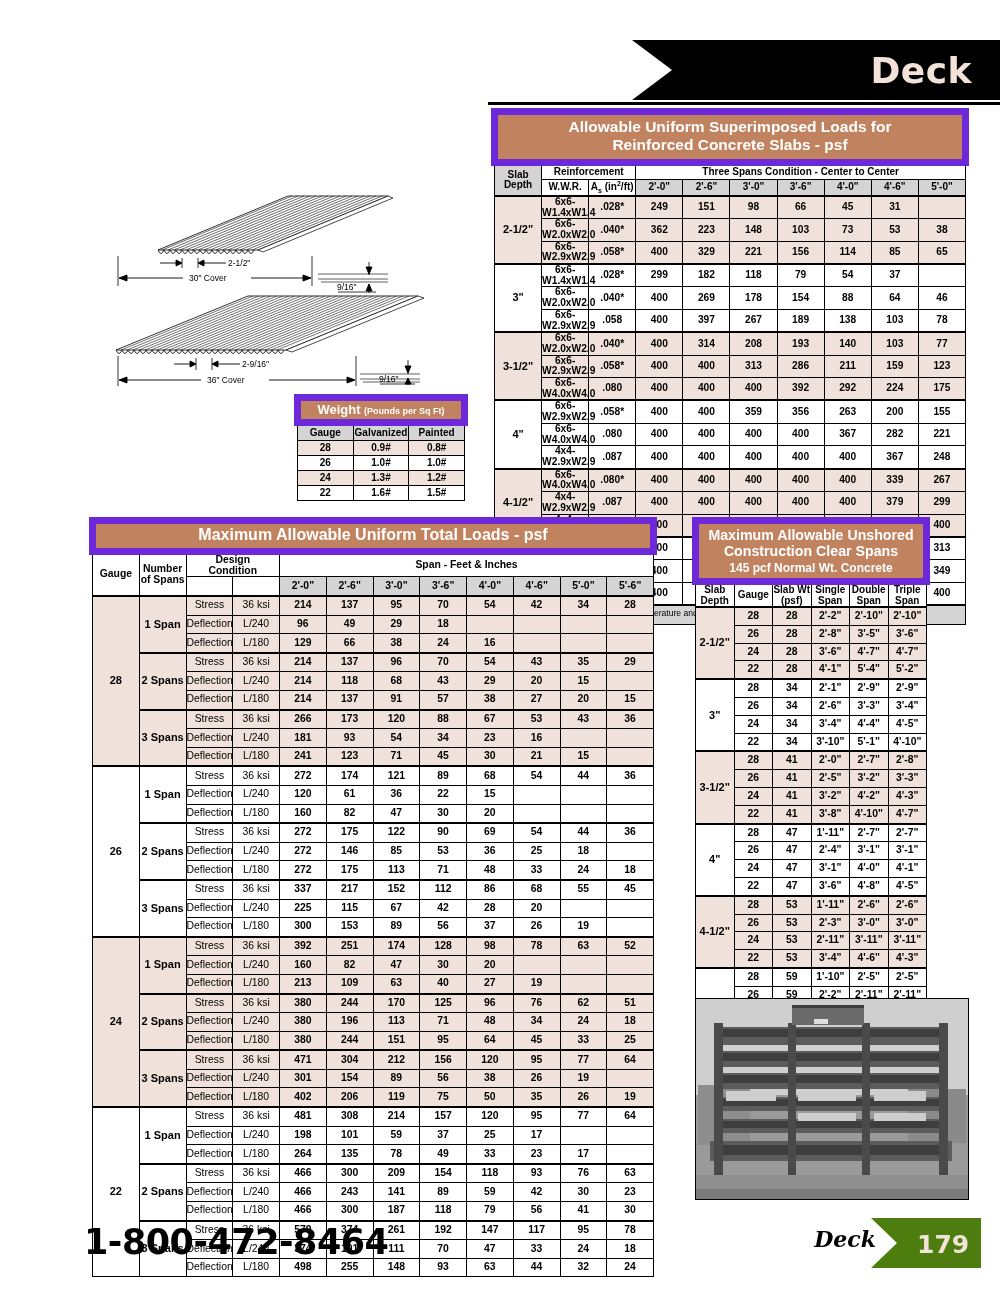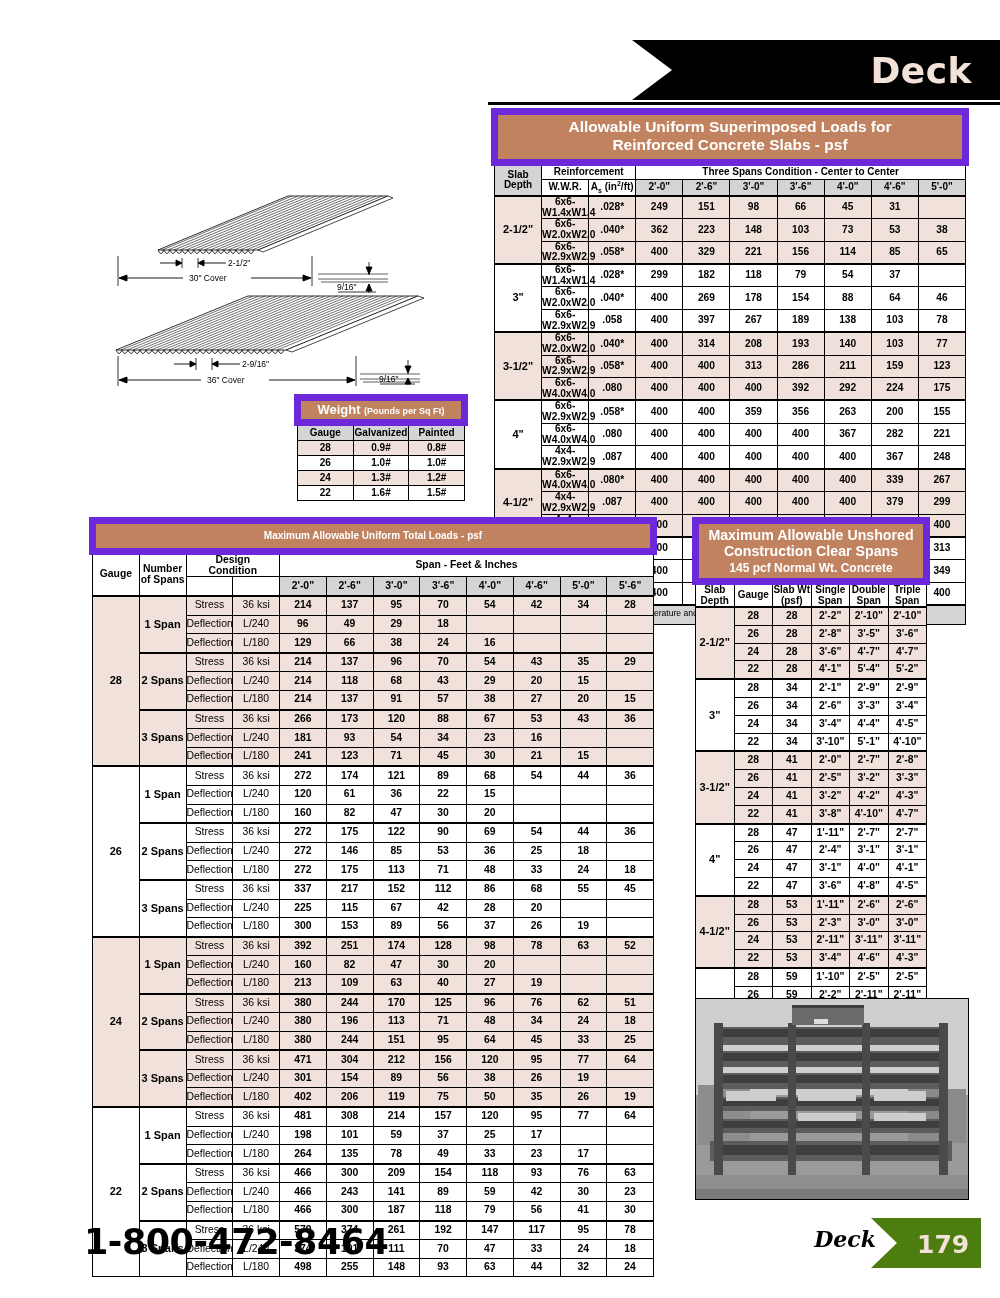--- a/index.html
+++ b/index.html
@@ -44,21 +44,21 @@
   #slab-table td{height:13.6px;font-size:10.2px;}
   #slab-table .ttl{font-size:15.5px;line-height:1.18;padding:3px 0 4px;}
   #slab-table .foot{background:#d4d4d4;font-size:8.6px;font-weight:normal;text-align:left;padding:2px 0 2px 4px;}
   #slab-table .hdr2{font-size:10px;}
   #slab-table .depth{font-size:11px;}
 
   
   #loads-table{position:absolute;left:89px;top:517px;}
   #loads-table table{width:568px;}
   #loads-table td{height:17.6px;font-size:10.4px;}
-  #loads-table .ttl{font-size:10px;padding:3px 0;}
+  #loads-table .ttl{font-size:16px;padding:3px 0;}
   #loads-table .dc{font-weight:normal;}
   #loads-table .gauge{font-size:11px;}
   #loads-table .spans{font-size:11px;}
 
   
   #spans-table{position:absolute;left:692px;top:517px;}
   #spans-table table{width:238px;}
   #spans-table td{height:16.8px;font-size:10.4px;}
   #spans-table .ttl{font-size:14.2px;line-height:1.14;padding:3px 0 2px;}
   #spans-table .ttl .sub{font-size:12px;}

